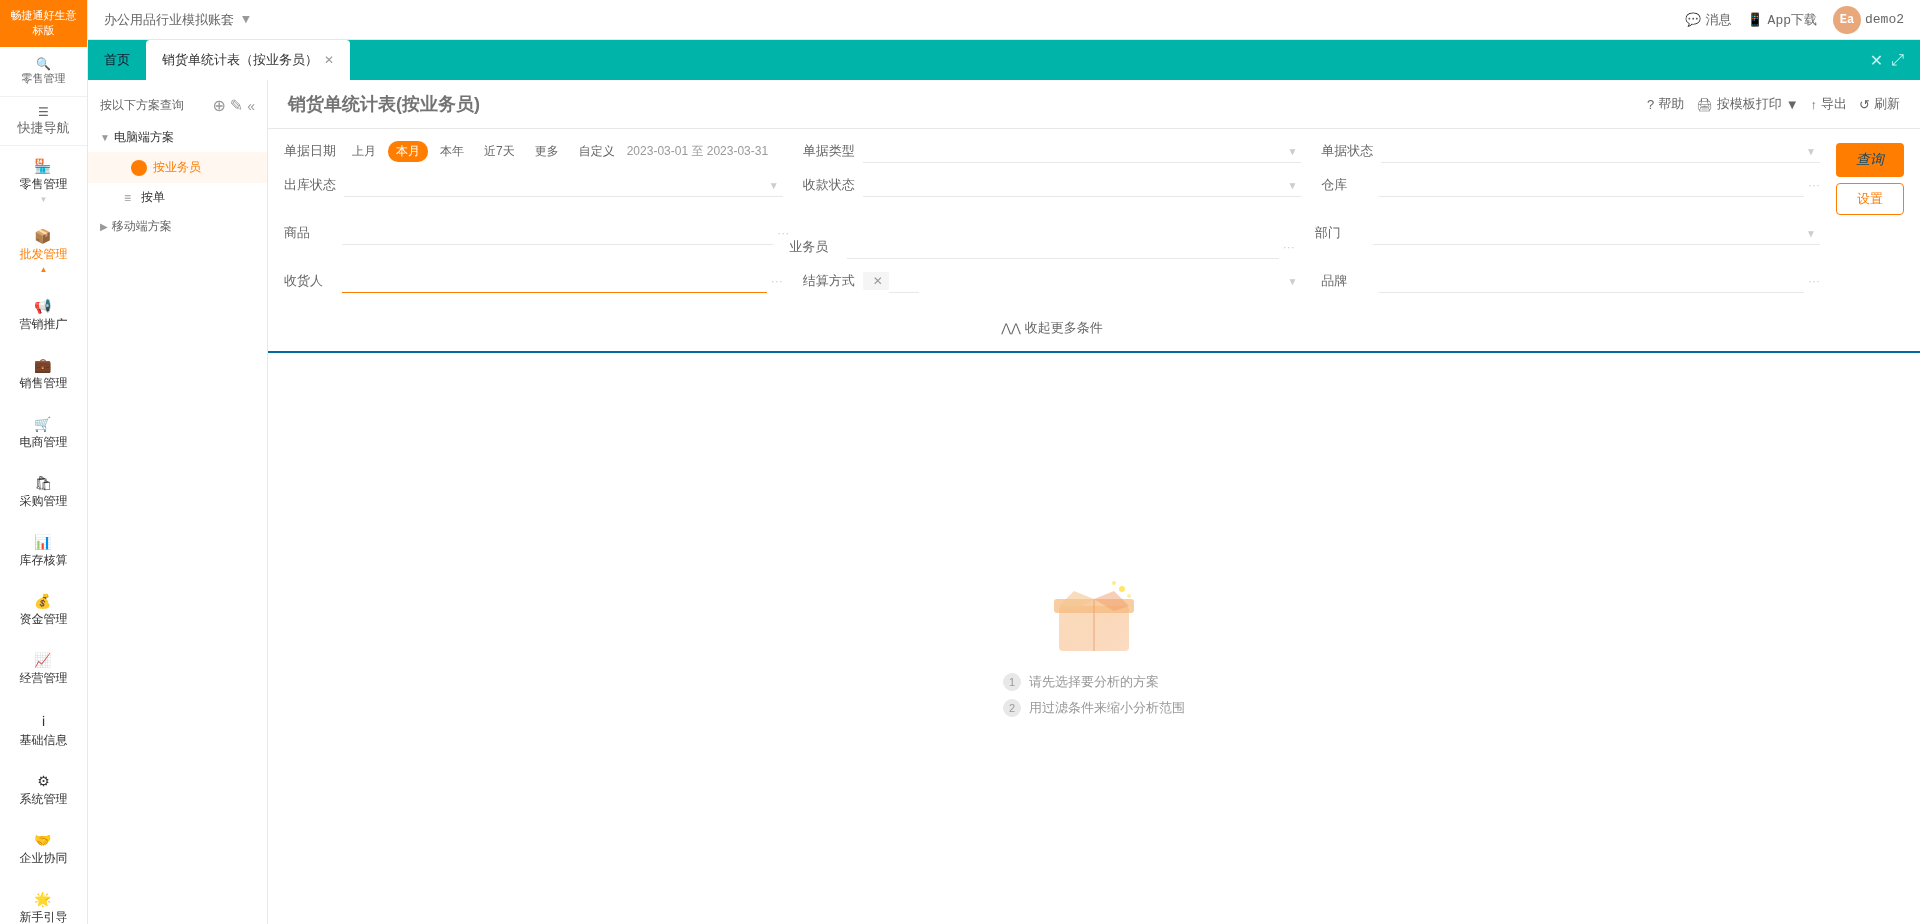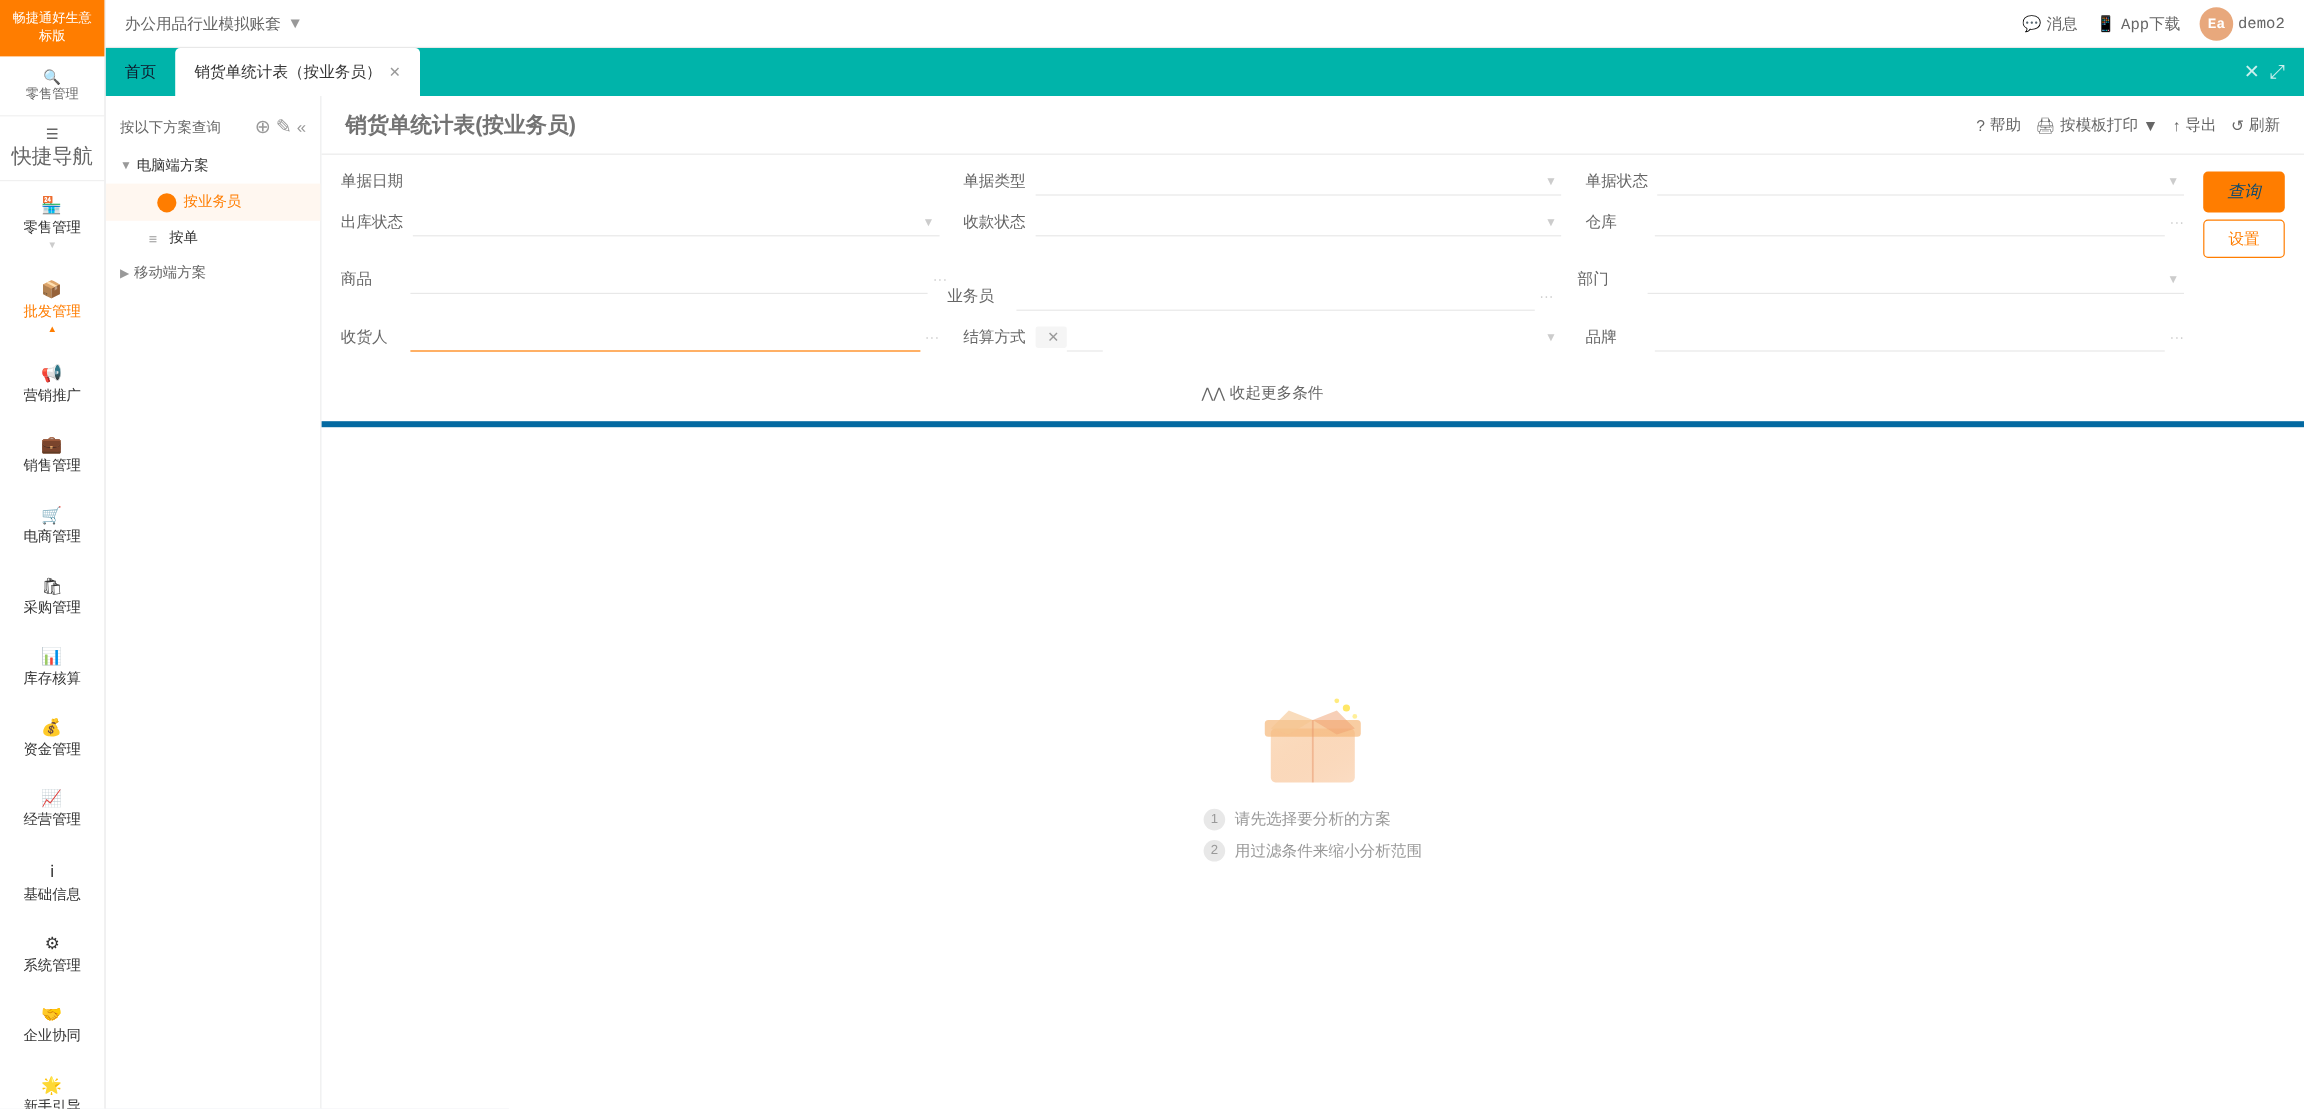--- a/index.html
+++ b/index.html
@@ -81,37 +81,37 @@
     .collapse-btn { display: flex; align-items: center; gap: 4px; color: #666; font-size: 13px; cursor: pointer; margin: 8px auto 0; width: fit-content; padding: 4px 16px; }
     .btn-query { background: #ff7d00; color: #0c4a6e; border: none; padding: 8px 8px; border-radius: 4px; font-size: 14px; cursor: pointer; font-style: italic; }
     .btn-settings { background: #fff; color: #ff7d00; border: 1px solid #ff7d00; padding: 6px 20px; border-radius: 4px; font-size: 13px; cursor: pointer; }
 
     
     .empty-state { flex: 1; display: flex; flex-direction: column; align-items: center; justify-content: center; gap: 16px; background: #fff; margin: 0; }
     .empty-state-tips { display: flex; flex-direction: column; gap: 8px; }
     .empty-state-tip { display: flex; align-items: center; gap: 8px; font-size: 13px; color: #999; }
     .tip-num { width: 18px; height: 18px; border-radius: 50%; background: #e8e8e8; display: flex; align-items: center; justify-content: center; font-size: 11px; color: #999; flex-shrink: 0; }
 
-    .combined-panel { background: #fff; border-bottom: 5px solid #0369a1; }
+    .combined-panel { background: #fff; border-bottom: 2px solid #0369a1; }
   </style>
 </head>
 <body>
 
 <div class="sidebar">
   <div class="sidebar-logo">
     <div class="sidebar-logo-text">畅捷通好生意
 标版</div>
   </div>
   <div class="sidebar-search">
     <div>🔍</div>
     <div style="font-size:11px;">零售管理</div>
   </div>
   <div class="sidebar-nav">
     <div>☰</div>
-    <div style="font-size:17px;">快捷导航</div>
+    <div style="font-size:13px;">快捷导航</div>
   </div>
   <div class="sidebar-menu-item">
     <div style="font-size:14px;">🏪</div>
     <span>零售管理</span>
     <span style="font-size:8px;color:#ccc;">▼</span>
   </div>
   <div class="sidebar-menu-item active">
     <div style="font-size:14px;">📦</div>
     <span>批发管理</span>
     <span style="font-size:8px;color:#ff7d00;">▲</span>
@@ -259,20 +259,29 @@
       </div>
 
       <div class="combined-panel" style="position:relative;">
         <div style="display:flex; align-items:flex-start;">
 
           <div style="flex:1; padding: 10px 16px;">
 
             <div class="filter-row">
               <div class="filter-item" style="flex:1;min-width:0;margin-right:20px;">
                 <span class="filter-label">单据日期</span>
+                <div class="filter-date-group">
+                  <span class="date-btn">上月</span>
+                  <span class="date-btn active">本月</span>
+                  <span class="date-btn">本年</span>
+                  <span class="date-btn">近7天</span>
+                  <span class="date-btn">更多</span>
+                  <span class="date-btn">自定义</span>
+                  <span class="date-range">2023-03-01 至 2023-03-31</span>
+                </div>
               </div>
               <div class="filter-item" style="flex:1;min-width:0;margin-right:20px;">
                 <span class="filter-label">单据类型</span>
                 <div class="filter-select-wrapper">
                   <select class="filter-select">
                     <option></option>
                   </select>
                   <span class="chevron">▼</span>
                 </div>
               </div>

